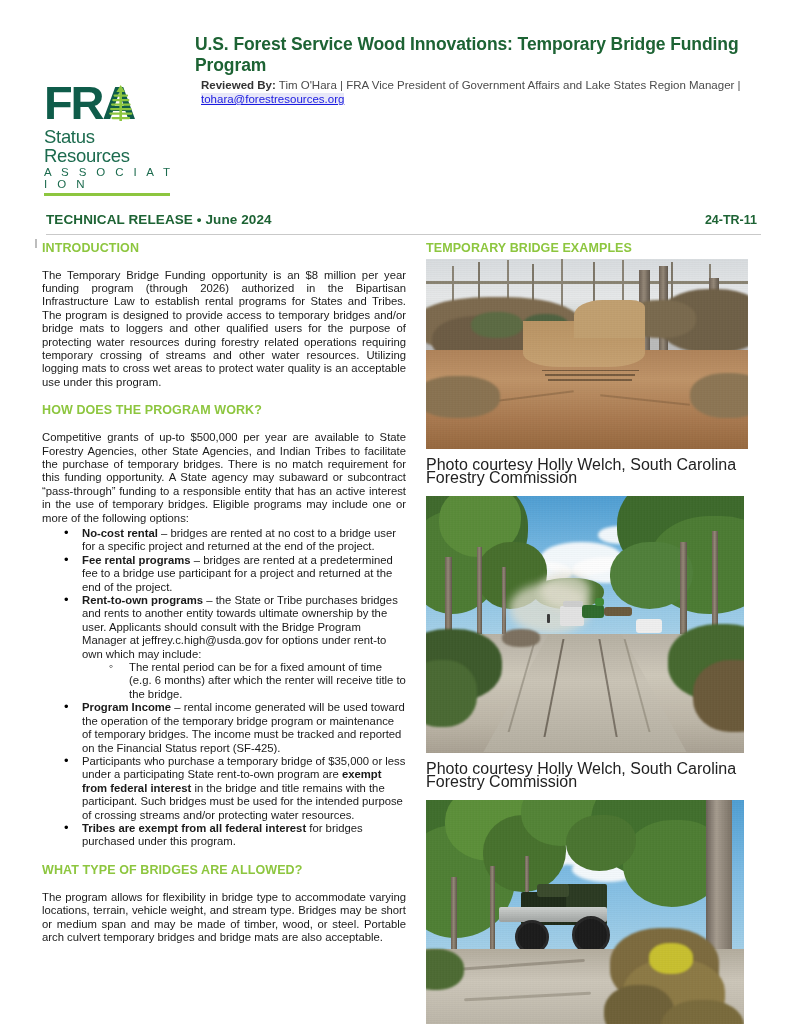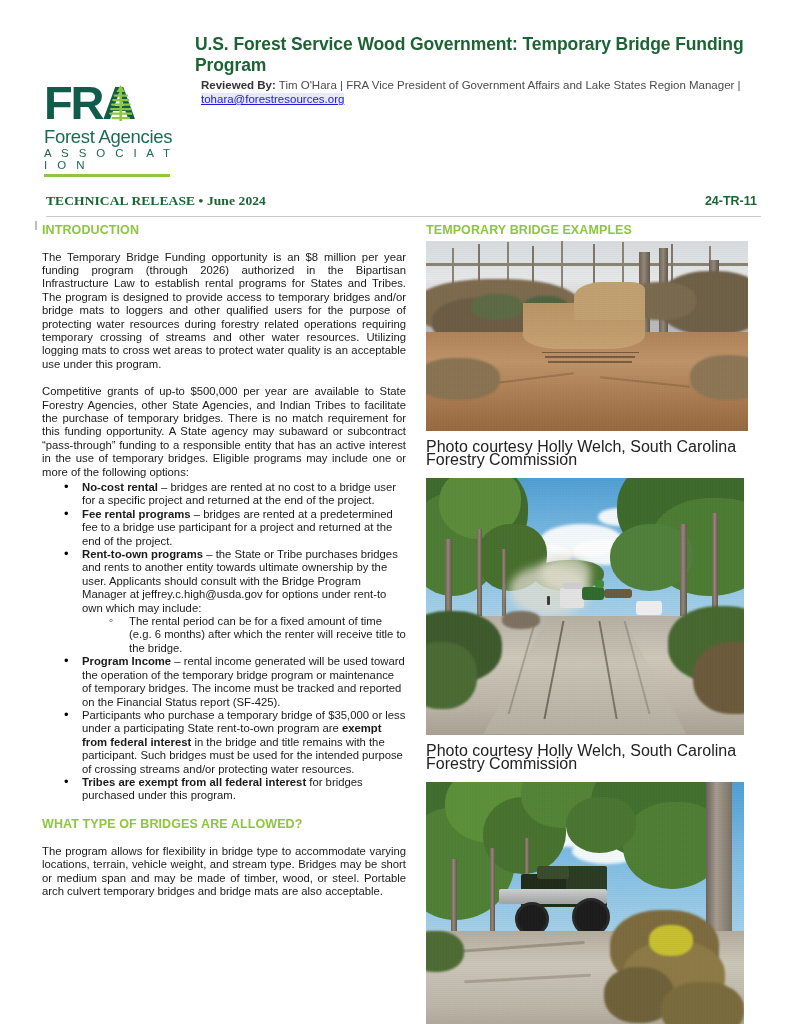--- a/index.html
+++ b/index.html
@@ -113,21 +113,20 @@
     align-items: baseline;
     justify-content: space-between;
     padding: 10px 34px 0 46px;
     margin-top: 6px;
   }
   .release-left {
     font-size: 13.5px;
     font-weight: bold;
     color: #1d6334;
     letter-spacing: 0.1px;
-    font-family: Liberation Serif, serif;
   }
   .release-id {
     font-size: 12.5px;
     font-weight: bold;
     color: #1d6334;
   }
   .header-rule {
     margin: 7px 30px 0 46px;
     height: 1px;
     background: #c9c9c9;
@@ -354,27 +353,27 @@
               <rect x="5.5" y="11.5" width="14.6" height="2.2" rx="1.1"></rect>
               <rect x="4.2" y="16" width="17.2" height="2.2" rx="1.1"></rect>
               <rect x="3" y="20.5" width="19.6" height="2.2" rx="1.1"></rect>
               <rect x="2" y="25" width="21.6" height="2.2" rx="1.1"></rect>
               <rect x="1.2" y="29.5" width="23.2" height="2.2" rx="1.1"></rect>
               <rect x="3.4" y="34" width="18.8" height="2.2" rx="1.1"></rect>
             </g>
           </svg>
         </span>
       </div>
-      <div class="logo-name">Forest Agencies</div>
+      <div class="logo-name">Status Resources</div>
       <div class="logo-assoc">A S S O C I A T I O N</div>
       <div class="logo-underline"></div>
     </div>
 
     <div class="title-block">
-      <h1 class="doc-title">U.S. Forest Service Wood Government: Temporary Bridge Funding Program</h1>
+      <h1 class="doc-title">U.S. Forest Service Wood Innovations: Temporary Bridge Funding Program</h1>
       <div class="reviewed-line">
         <span class="reviewed-label">Reviewed By:</span>
         <span>Tim O'Hara | FRA Vice President of Government Affairs and Lake States Region Manager |</span>
         <a class="email-link" href="#">tohara@forestresources.org</a>
       </div>
     </div>
   </div>
 
   <div class="release-bar">
     <div class="release-left">TECHNICAL RELEASE • June 2024</div>
@@ -382,20 +381,21 @@
   </div>
   <div class="header-rule"></div>
 
   <div class="columns">
 
     <div class="col-left">
 
       <h2 class="section-head">INTRODUCTION</h2>
       <p class="body-text">The Temporary Bridge Funding opportunity is an $8 million per year funding program (through 2026) authorized in the Bipartisan Infrastructure Law to establish rental programs for States and Tribes.  The program is designed to provide access to temporary bridges and/or bridge mats to loggers and other qualified users for the purpose of protecting water resources during forestry related operations requiring temporary crossing of streams and other water resources. Utilizing logging mats to cross wet areas to protect water quality is an acceptable use under this program.</p>
 
+      <h2 class="section-head spaced">HOW DOES THE PROGRAM WORK?</h2>
       <p class="body-text">Competitive grants of up-to $500,000 per year are available to State Forestry Agencies, other State Agencies, and Indian Tribes to facilitate the purchase of temporary bridges.  There is no match requirement for this funding opportunity.  A State agency may subaward or subcontract “pass-through” funding to a responsible entity that has an active interest in the use of temporary bridges.  Eligible programs may include one or more of the following options:</p>
 
       <ul class="bullets">
         <li>
           <span class="b">No-cost rental</span><span> – bridges are rented at no cost to a bridge user for a specific project and returned at the end of the project.</span>
         </li>
         <li>
           <span class="b">Fee rental programs</span><span> – bridges are rented at a predetermined fee to a bridge use participant for a project and returned at the end of the project.</span>
         </li>
         <li>

